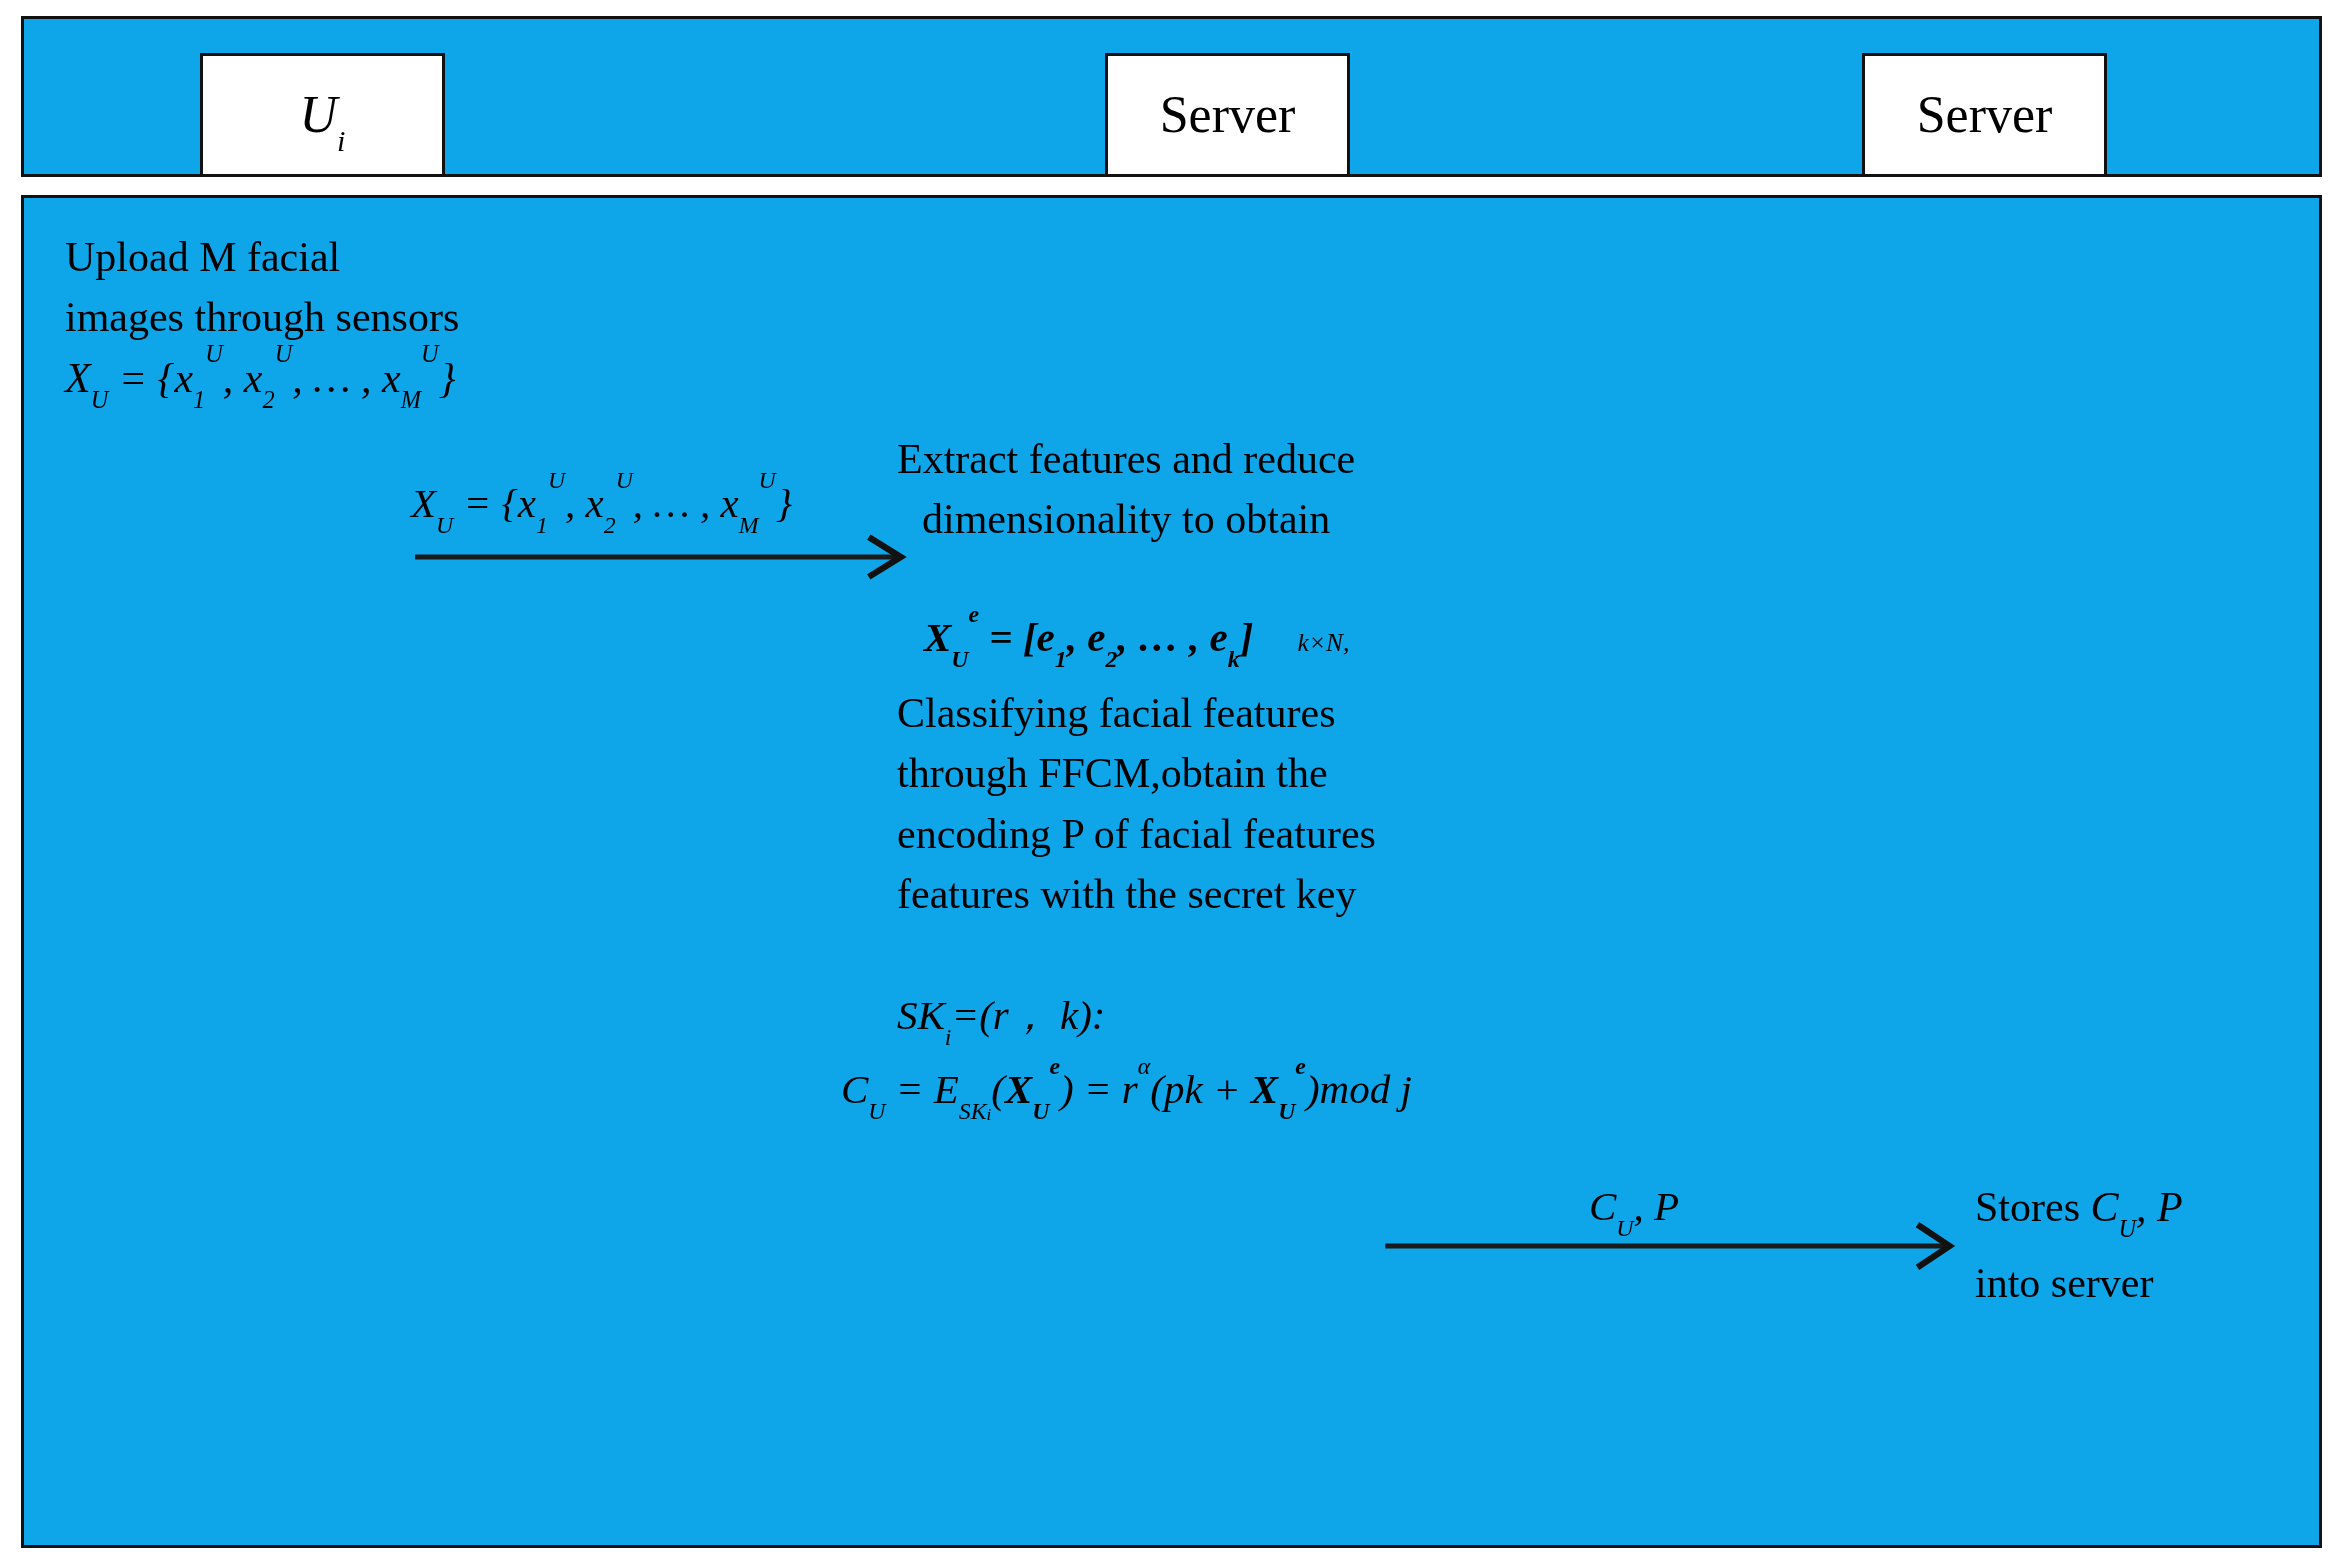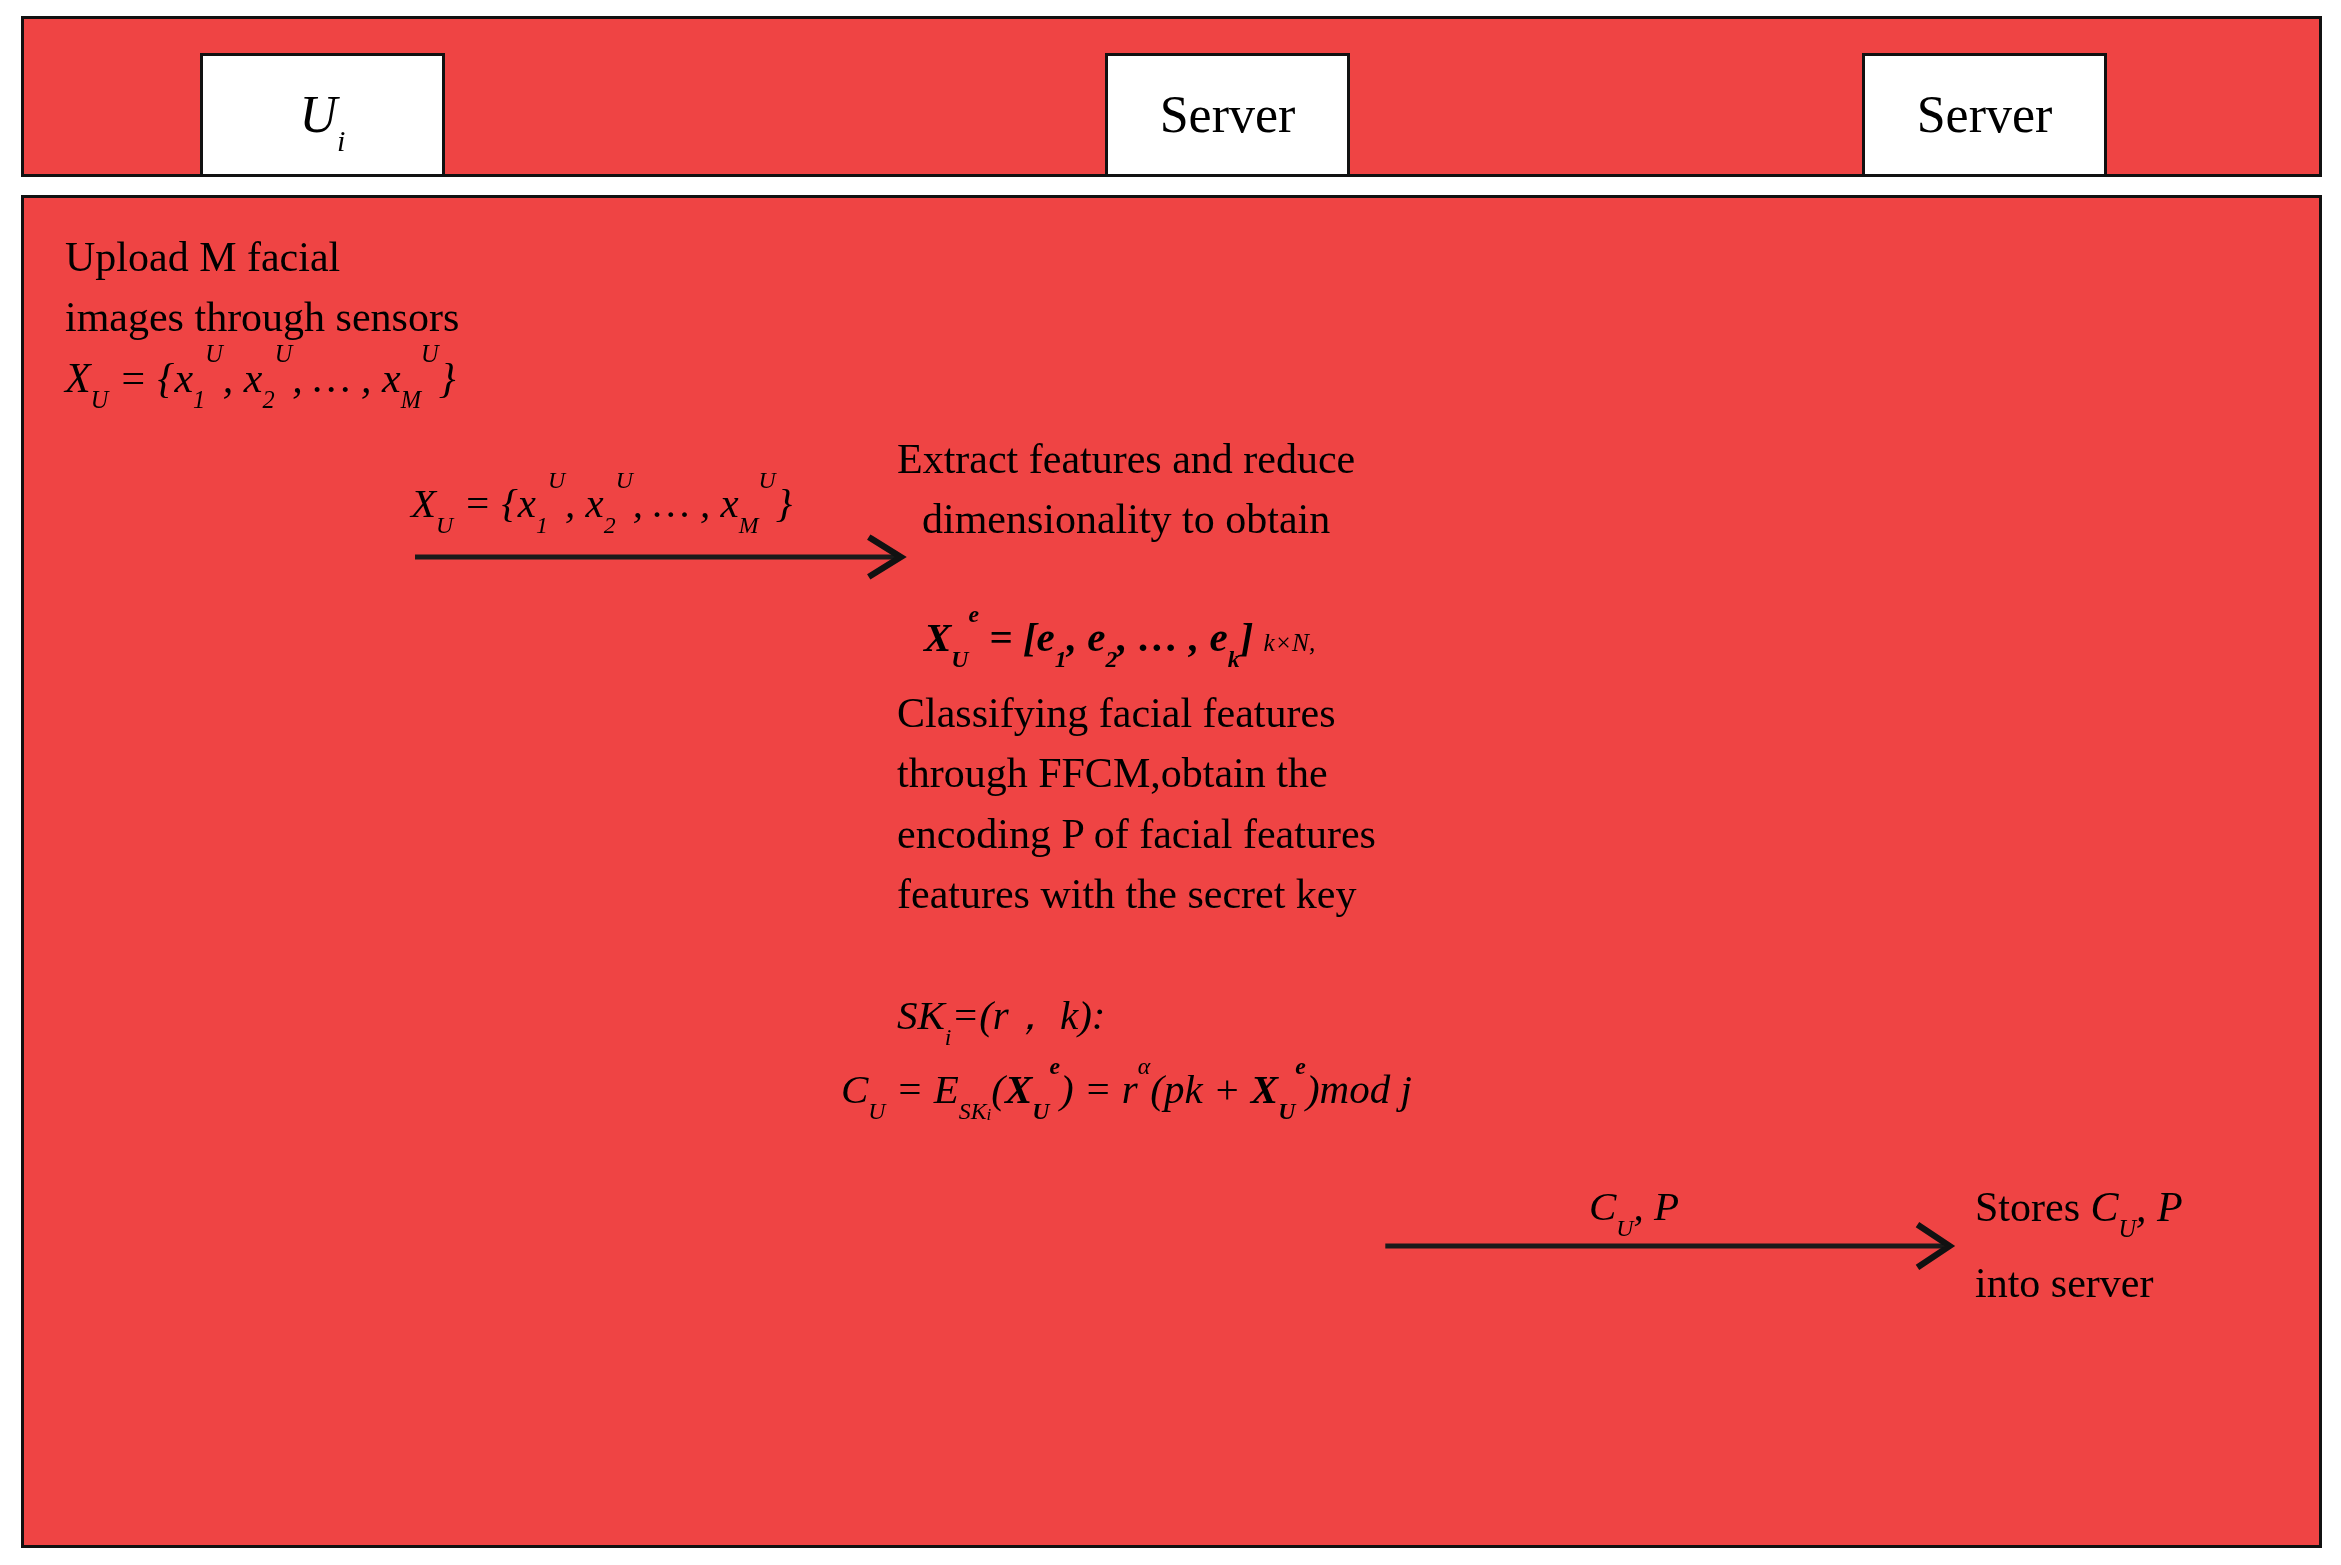--- a/index.html
+++ b/index.html
@@ -13,21 +13,21 @@
     position: relative;
     font-family: "Liberation Serif", "DejaVu Serif", serif;
     color: #000000;
     overflow: hidden;
   }
 
   
   .frame {
     position: absolute;
     border: 3.5px solid #111111;
-    background: #ef4444;
+    background: #0ea5e9;
     box-sizing: border-box;
   }
   #header-frame {
     left: 21px;
     top: 15.5px;
     width: 2301px;
     height: 161px;
   }
   #body-frame {
     left: 21px;
@@ -74,21 +74,21 @@
   #note-upload { left: 65px; top: 227px; }
   #label-arrow1 { left: 411px; top: 474px; font-size: 41px; }
   #note-extract { left: 897px; top: 429px; text-align: center; }
   #formula-eigen { left: 924px; top: 608px; font-size: 41px; }
   #note-classify { left: 897px; top: 683px; }
   #formula-sk { left: 897px; top: 986px; font-size: 41px; text-align: center; }
   #formula-cipher { left: 841px; top: 1060px; font-size: 41px; }
   #label-arrow2 { left: 1589px; top: 1177px; font-size: 41px; }
   #note-stores { left: 1975px; top: 1177px; }
 
-  .sub-small { font-size: 0.62em; font-style: italic; }
+  .sub-small { font-size: 0.62em; font-style: italic; margin-left: 34px; }
 
   
   .arrow {
     position: absolute;
     height: 28px;
   }
   #arrow-1 { left: 413px;  top: 543px;  width: 494px; }
   #arrow-2 { left: 1383px; top: 1232px; width: 573px; }
   .arrow svg { display: block; overflow: visible; }
 </style>

